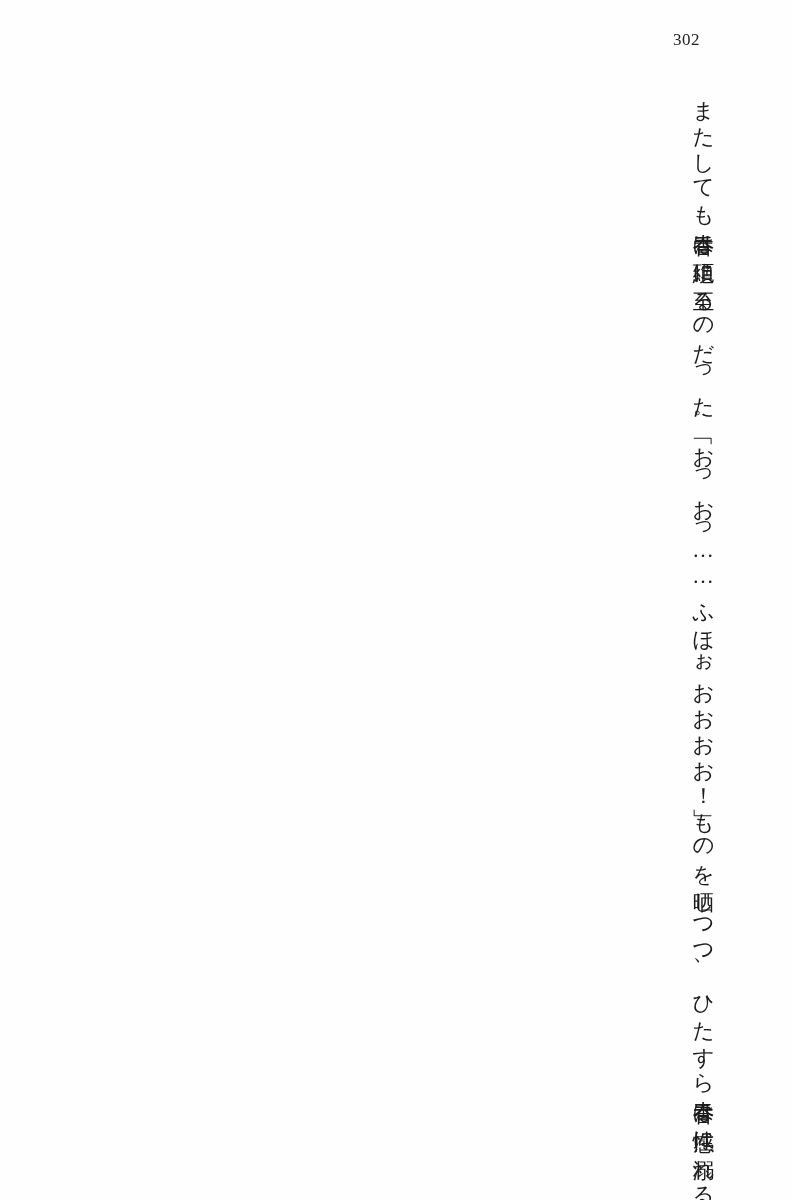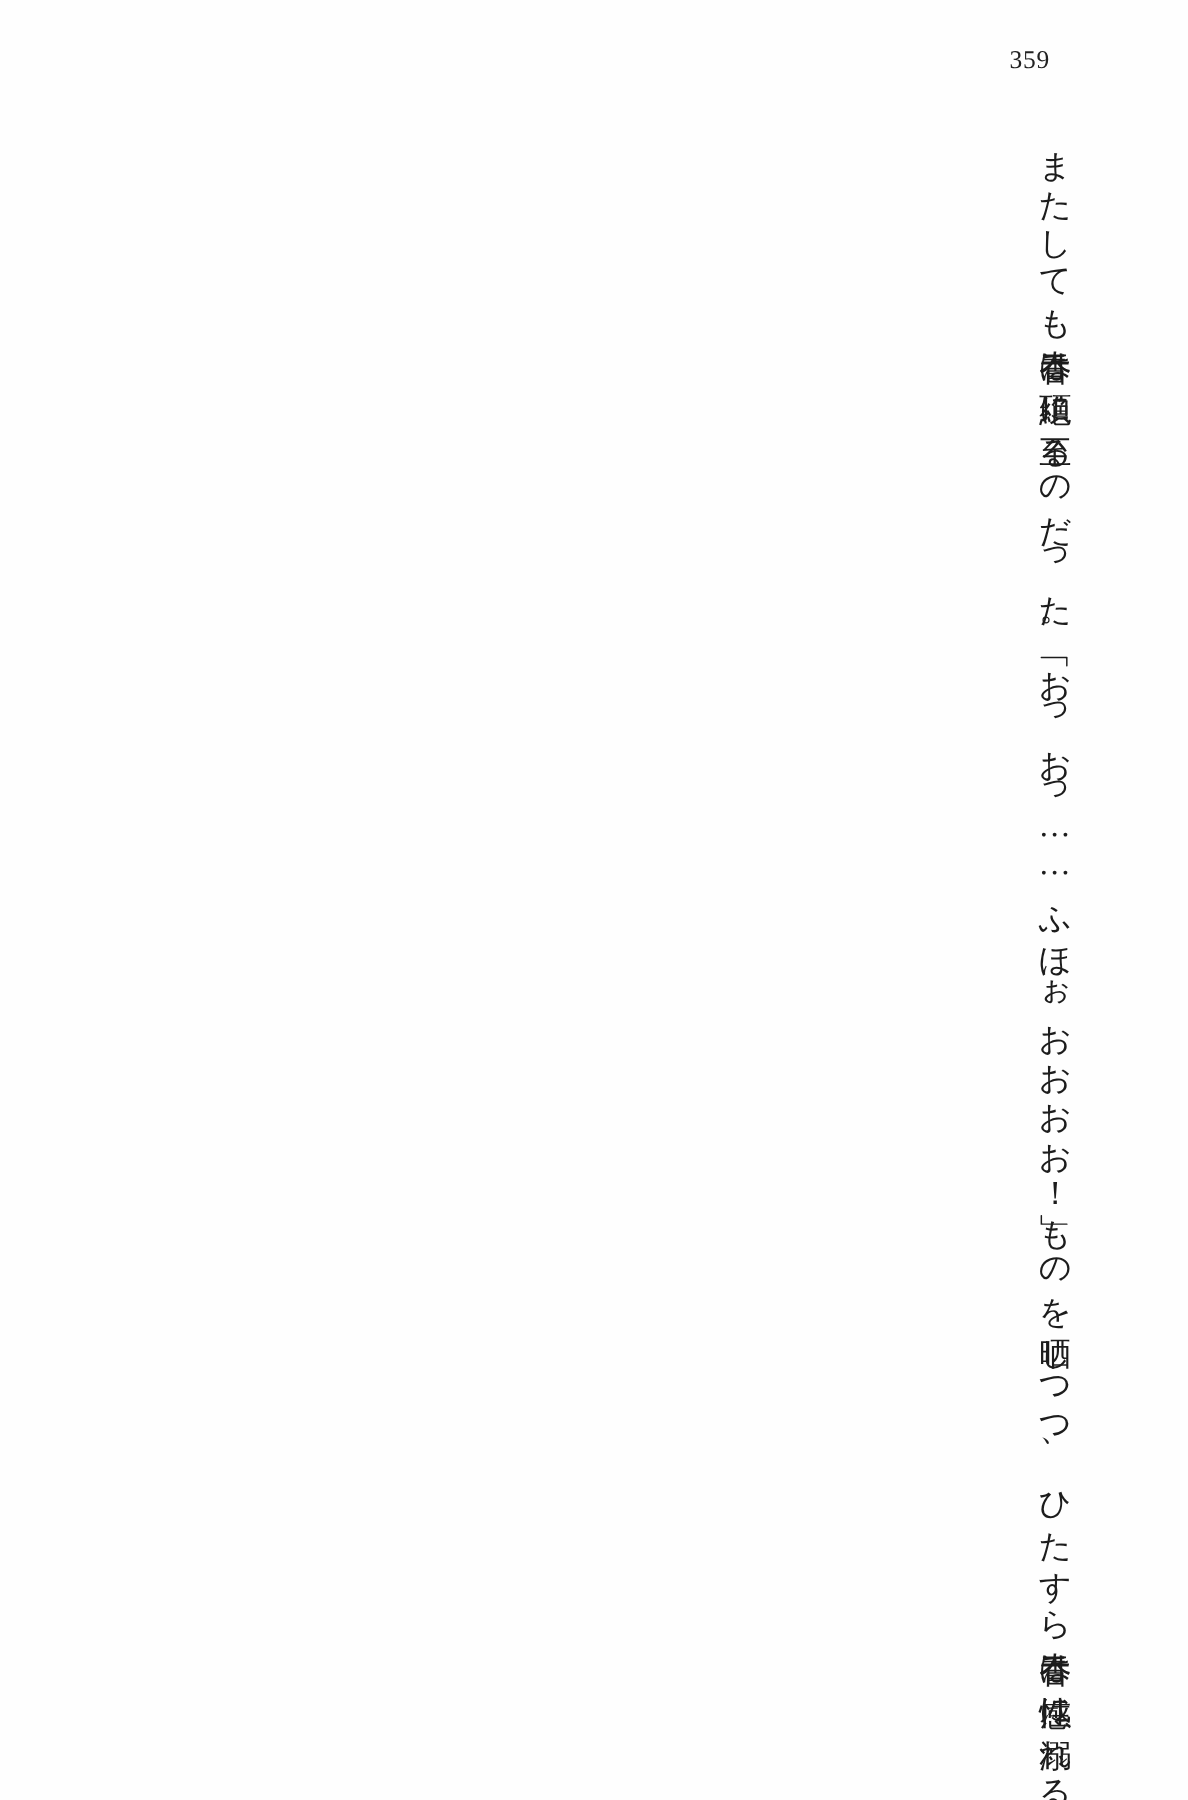--- a/index.html
+++ b/index.html
@@ -56,21 +56,21 @@
   .blank {
     display: block;
     width: 1em;
   }
 </style>
 </head>
 <body>
 
 <div class="page">
 
-  <div class="page-number">359</div>
+  <div class="page-number">302</div>
 
   <div class="text-block">
     <span class="line">またしても春香は絶頂に至るのだった。</span>
     <span class="line">「おっおっ……ふほぉおおおお！」</span>
     <span class="line">ものを晒しつつ、ひたすら春香は性感に溺れるのだった。</span>
 
     <span class="blank"></span>
 
     <span class="blank"></span>
 

